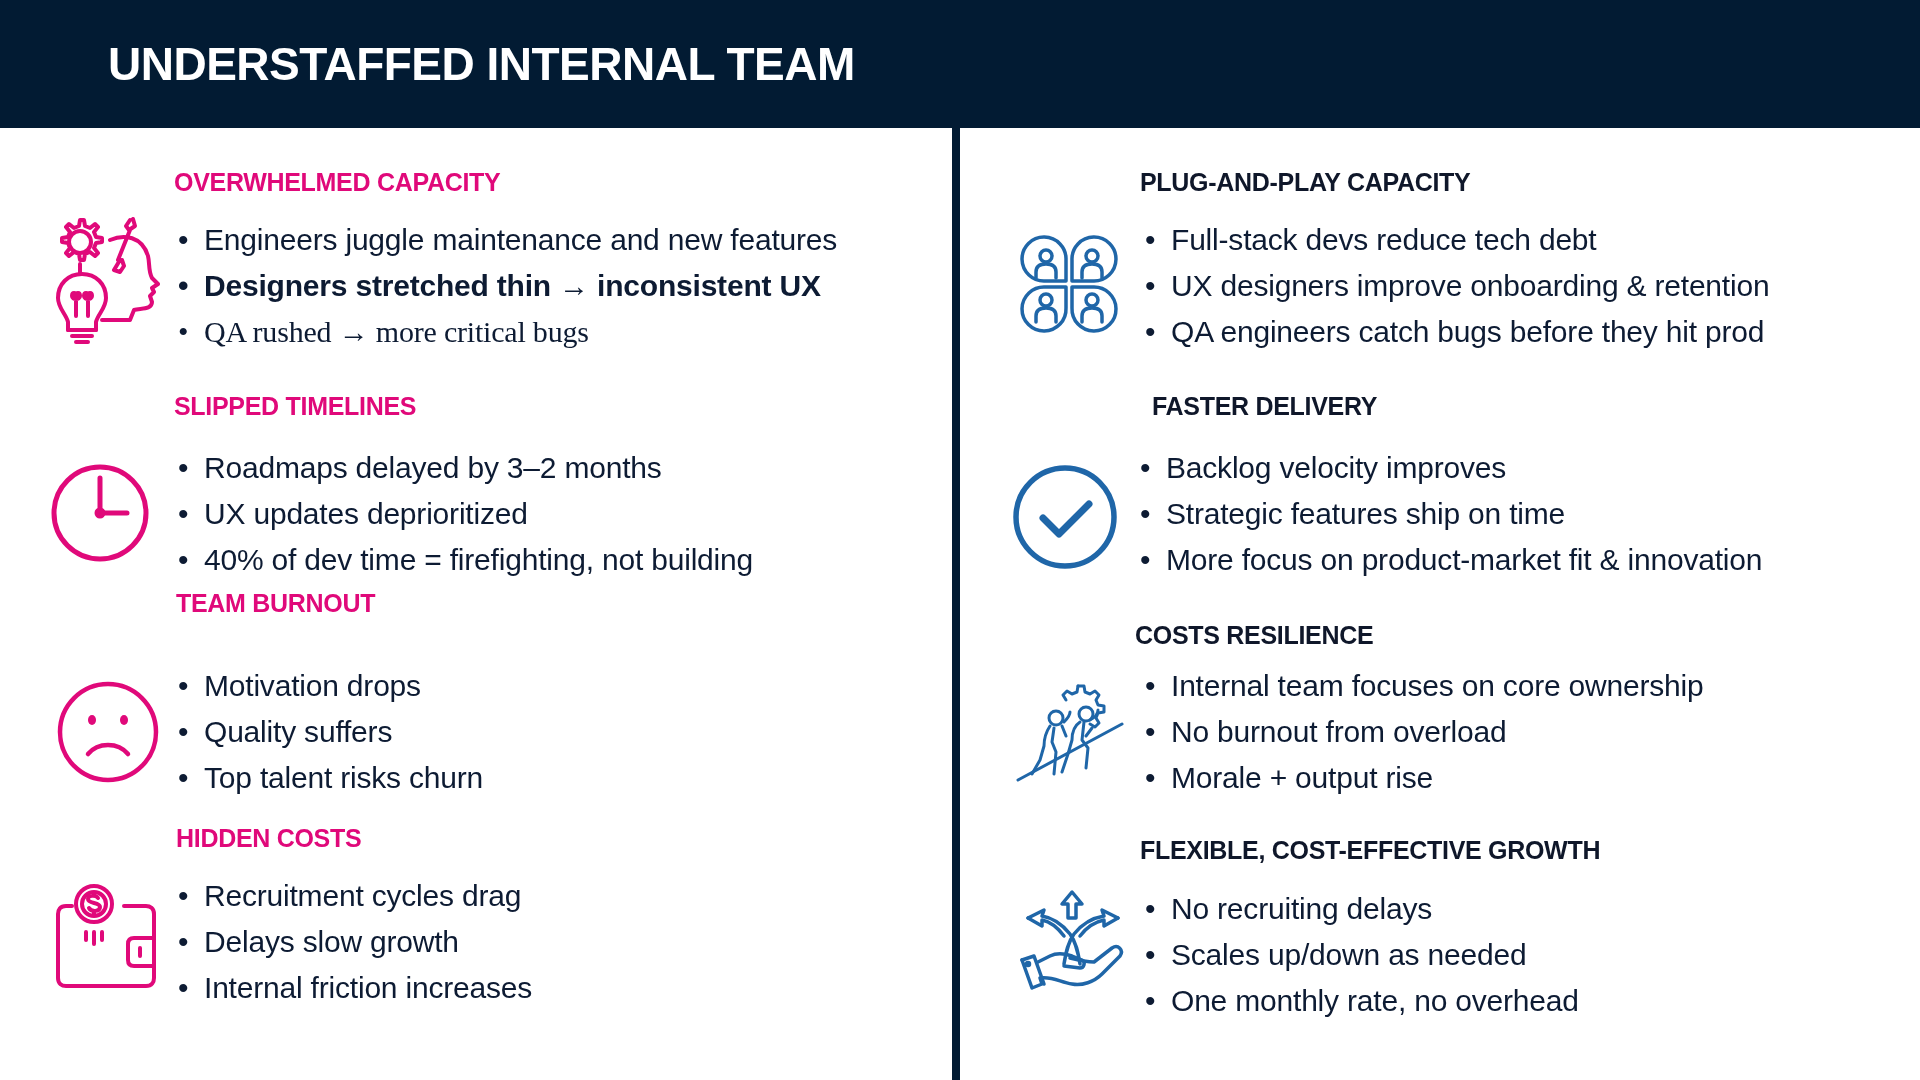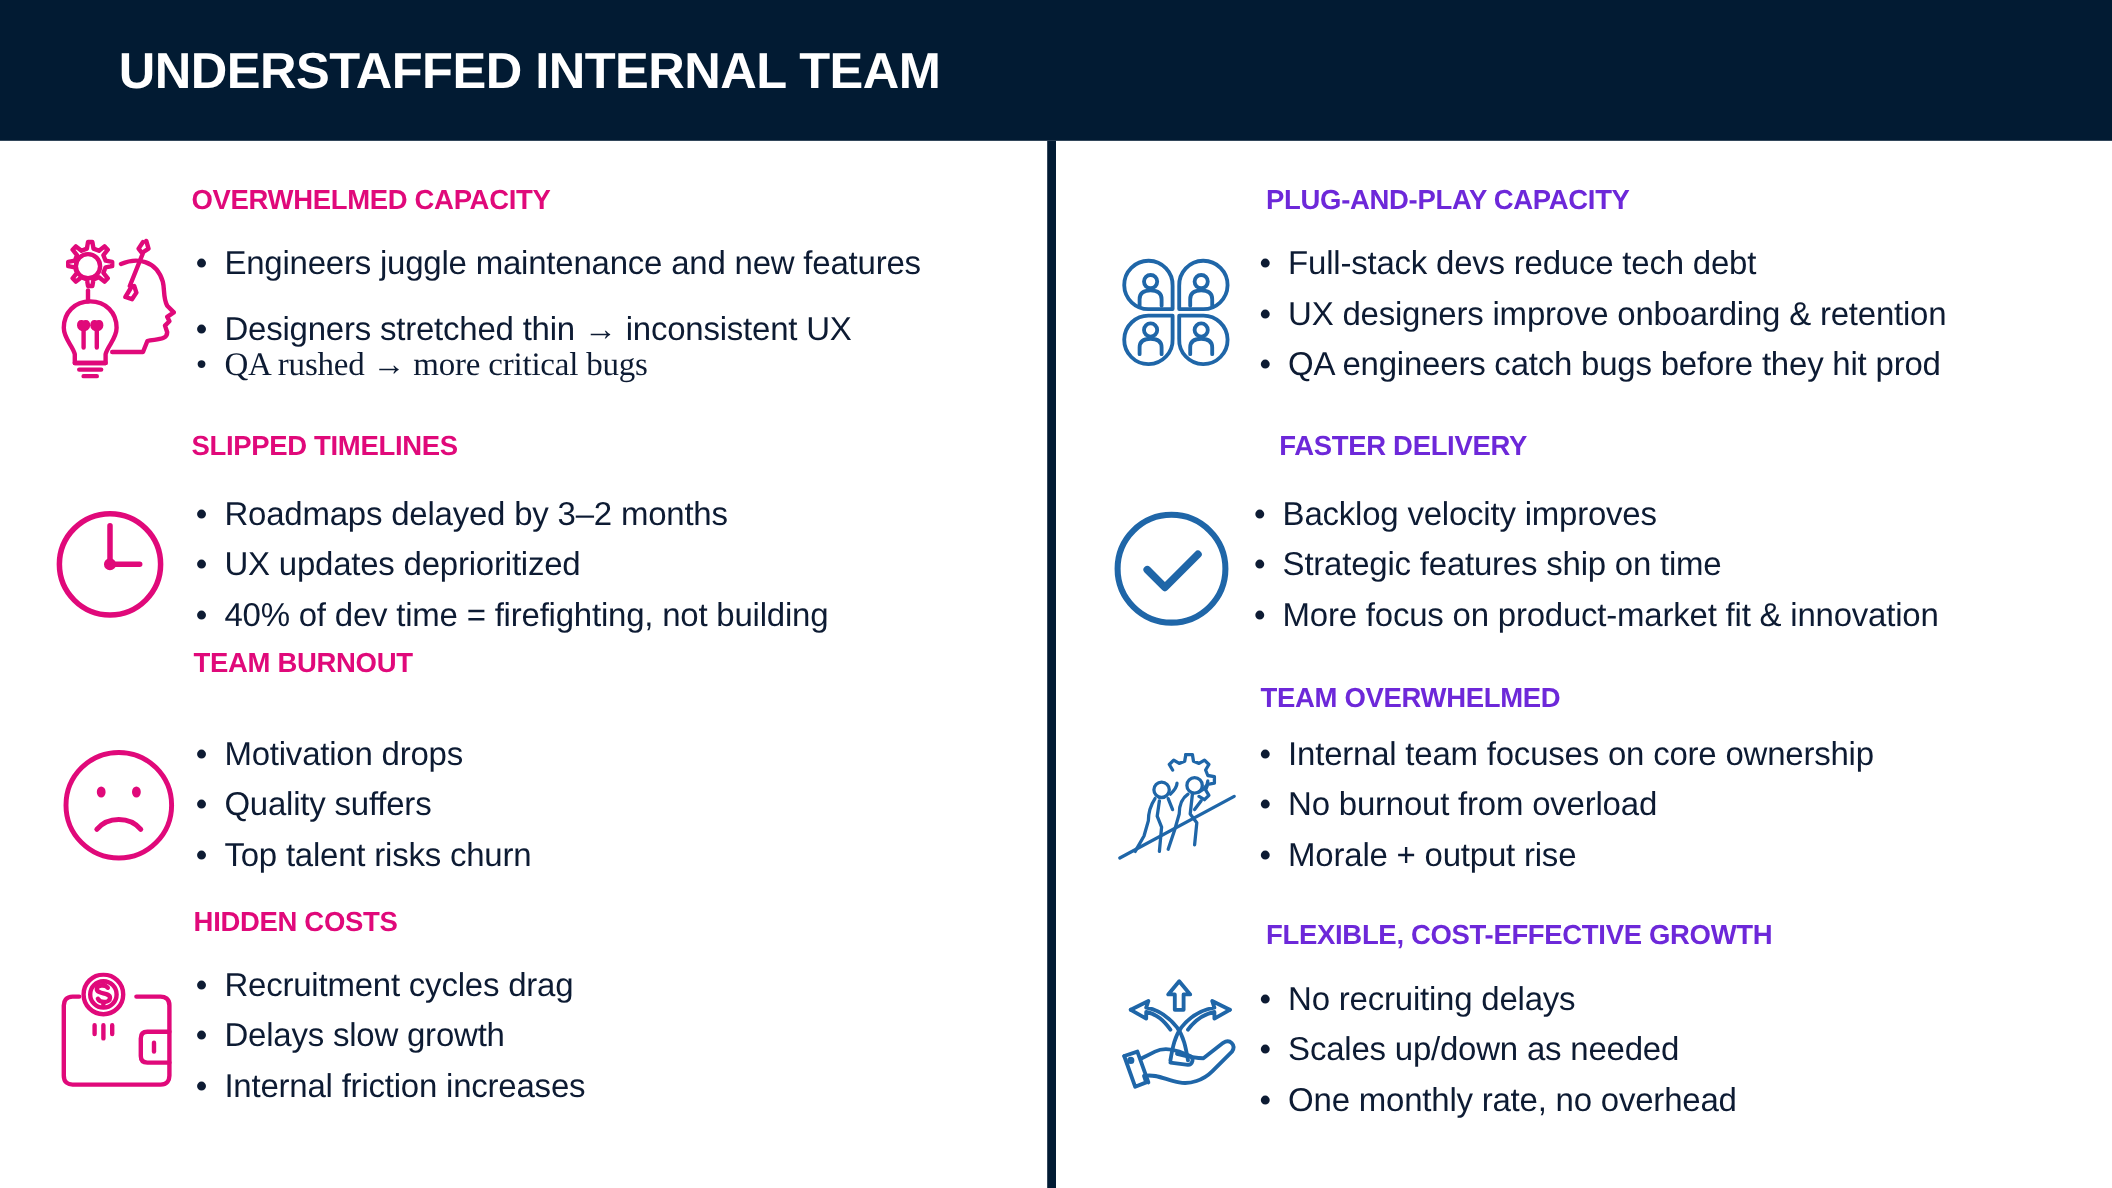--- a/index.html
+++ b/index.html
@@ -3,21 +3,21 @@
 <meta charset="utf-8">
 <style>
   * { box-sizing: border-box; margin: 0; padding: 0; }
   html, body { width: 1920px; height: 1080px; overflow: hidden; background: #ffffff; }
   body { position: relative; font-family: "Liberation Sans", "DejaVu Sans", sans-serif; }
   .header { position: absolute; left: 0; top: 0; width: 1920px; height: 128px; background: #021b33; }
   .header-title { position: absolute; top: 36px; color: #ffffff; font-weight: bold; font-size: 46px; letter-spacing: -0.5px; white-space: nowrap; line-height: 56px; }
   .divider { position: absolute; left: 952px; top: 128px; width: 8px; height: 952px; background: #021b33; }
   .heading { position: absolute; font-weight: bold; font-size: 25px; letter-spacing: -0.3px; white-space: nowrap; line-height: 40px; }
   .heading.pink { color: #e0097a; }
-  .heading.blue { color: #6d28d9; margin-left: 11px; }
+  .heading.blue { color: #0f172a; }
   .bullet { position: absolute; font-size: 30px; color: #0d1b33; white-space: nowrap; line-height: 40px; letter-spacing: -0.2px; }
   .bullet::before { content: "\2022"; display: inline-block; width: 26px; }
   .icon { position: absolute; width: 110px; height: 110px; }
   .icon svg { width: 100%; height: 100%; display: block; }
 </style>
 </head>
 <body>
 
 <div class="header">
   <div class="header-title" style="left:108px;text-align:right;">UNDERSTAFFED INTERNAL TEAM</div>
@@ -34,21 +34,21 @@
         <path d="M32 52 v10"></path>
         <path d="M82 8 l-4 6 l3 4 l6 -4 l-2 -7 M82 18 l-12 30 M72 48 l-6 10 l6 2 l4 -6 l-2 -6"></path>
         <path d="M62 28 c14 -6 32 -4 38 16 c2 8 0 14 4 22 l6 6 l-6 4 l2 4 l-4 4 l2 6 c0 8 -12 6 -18 8 l-4 10 l-28 0"></path>
         <path d="M34 62 c-14 0 -24 10 -24 24 c0 10 8 16 10 24 l0 8 l28 0 l0 -8 c2 -8 10 -14 10 -24 c0 -14 -10 -24 -24 -24 z"></path>
         <path d="M28 104 v-20 c0 -4 -4 -4 -4 0 c0 4 8 4 8 0 c0 -4 -4 -4 -4 0 M40 104 v-20 c0 -4 4 -4 4 0 c0 4 -8 4 -8 0 c0 -4 4 -4 4 0"></path>
         <path d="M20 118 h28 M24 124 h20 M28 130 h12"></path>
       </svg>
     </div>
     <div class="heading pink" style="left:174px;top:162px;">OVERWHELMED CAPACITY</div>
     <div class="bullet" style="left:178px;top:220px;">Engineers juggle maintenance and new features</div>
-    <div class="bullet" style="left:178px;top:280px;">Designers stretched thin → inconsistent UX</div>
+    <div class="bullet" style="left:178px;top:266px;font-weight:bold;">Designers stretched thin → inconsistent UX</div>
     <div class="bullet" style="left:178px;top:312px;font-family:Liberation Serif, serif;">QA rushed → more critical bugs</div>
   </div>
 
   <div>
     <div class="icon" style="left:49px;top:462px;width:102px;height:102px;">
       <svg viewBox="0 0 102 102" fill="none" stroke="#e0097a" stroke-width="5" stroke-linecap="round">
         <circle cx="51" cy="51" r="46"></circle>
         <path d="M51 16 V51 H78"></path>
         <circle cx="51" cy="51" r="3" fill="#e0097a"></circle>
       </svg>
@@ -136,21 +136,21 @@
       <svg viewBox="0 0 112 100" fill="none" stroke="#1f66a8" stroke-width="3" stroke-linecap="round" stroke-linejoin="round">
         <path d="M64 4 h6 l1 6 l5 2 l5 -3 l4 4 l-3 5 l2 5 l6 1 v6 l-6 1 l-2 5 l3 5 l-4 4 l-5 -3"></path>
         <path d="M64 4 l-1 6 l-5 2 l-5 -3 l-4 4 l3 5"></path>
         <circle cx="42" cy="36" r="7"></circle>
         <circle cx="72" cy="32" r="7"></circle>
         <path d="M50 40 c4 -4 6 -8 6 -10 M36 44 c-4 6 -6 12 -6 20 l-4 14 l-8 14 M40 46 l-2 14 l4 10 l-2 22 M48 44 l4 10"></path>
         <path d="M66 40 c-6 4 -8 10 -8 18 l-4 14 l-6 18 M70 40 l-2 18 l6 8 l-2 20 M76 38 c4 -2 8 -6 8 -10 M78 46 l-6 8"></path>
         <path d="M4 98 L108 42"></path>
       </svg>
     </div>
-    <div class="heading blue" style="left:1135px;top:615px;">TEAM OVERWHELMED</div>
+    <div class="heading blue" style="left:1135px;top:615px;">COSTS RESILIENCE</div>
     <div class="bullet" style="left:1145px;top:666px;">Internal team focuses on core ownership</div>
     <div class="bullet" style="left:1145px;top:712px;">No burnout from overload</div>
     <div class="bullet" style="left:1145px;top:758px;">Morale + output rise</div>
   </div>
 
   <div>
     <div class="icon" style="left:1014px;top:888px;width:112px;height:108px;">
       <svg viewBox="0 0 112 108" fill="none" stroke="#1f66a8" stroke-width="3.5" stroke-linecap="round" stroke-linejoin="round">
         <path d="M58 4 l-10 12 h6 v14 h8 v-14 h6 z"></path>
         <path d="M14 30 l16 -8 l-2 6 c12 2 20 8 28 18 c6 8 8 18 10 30"></path>

